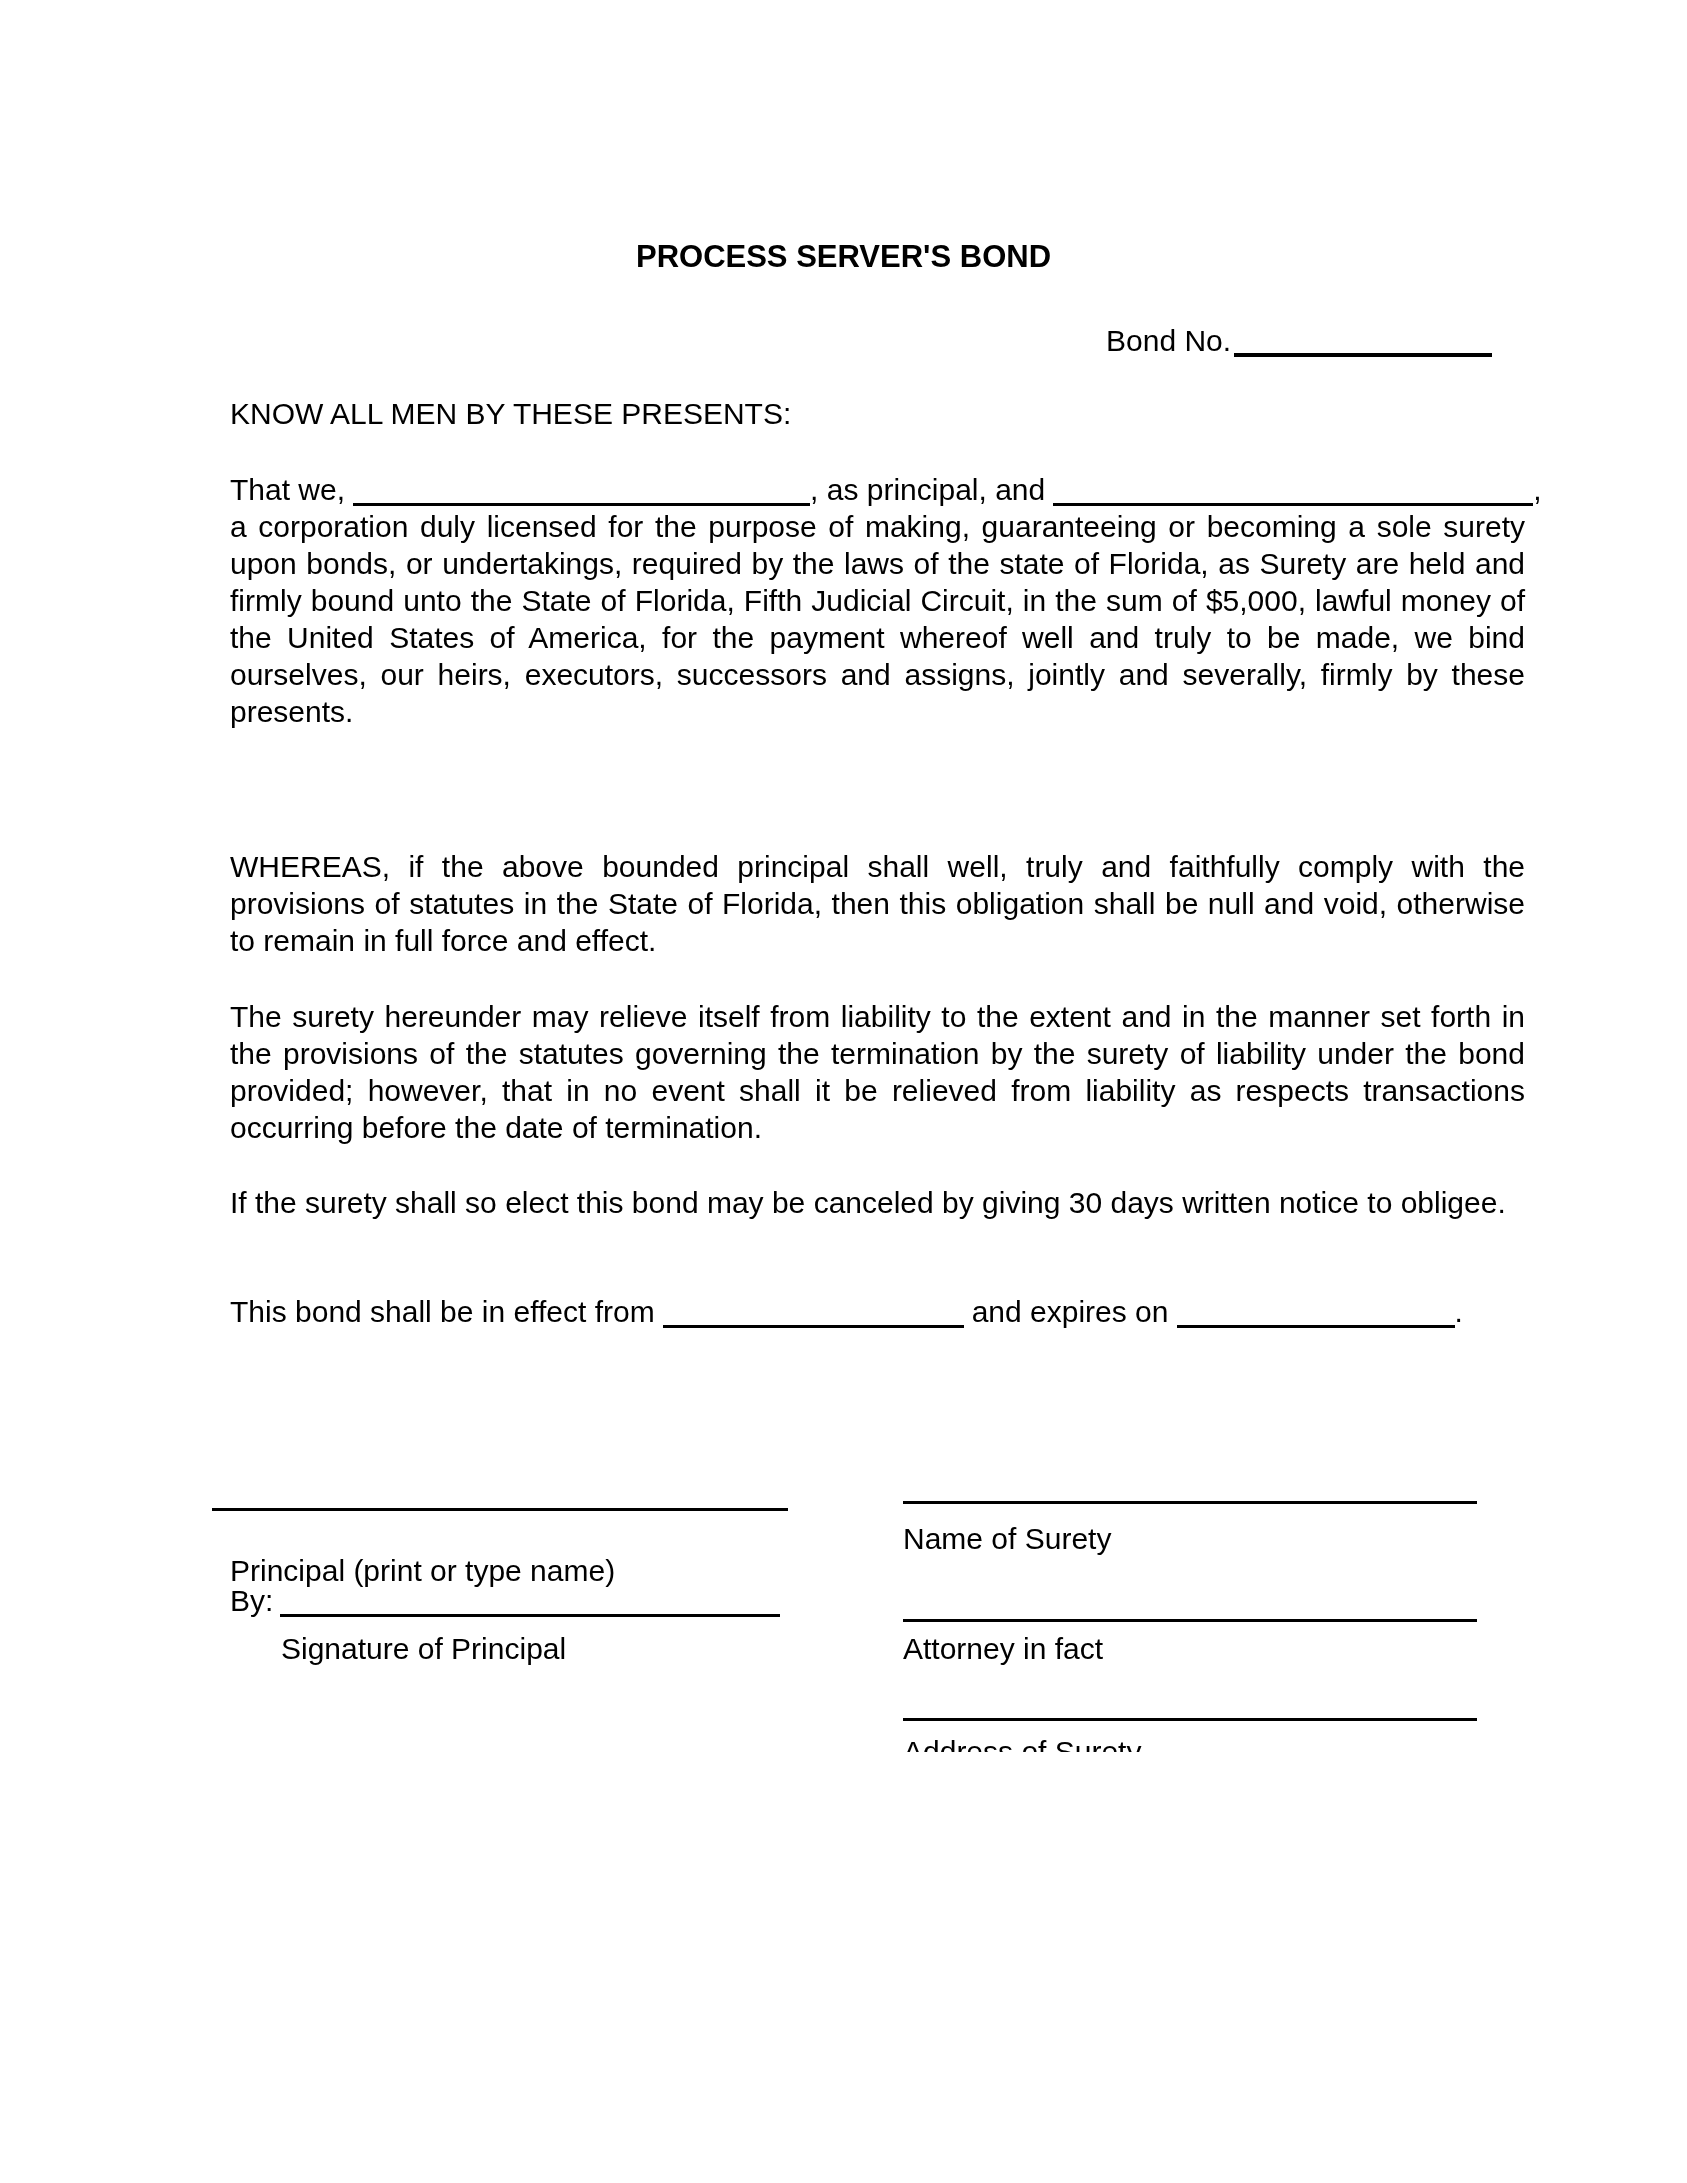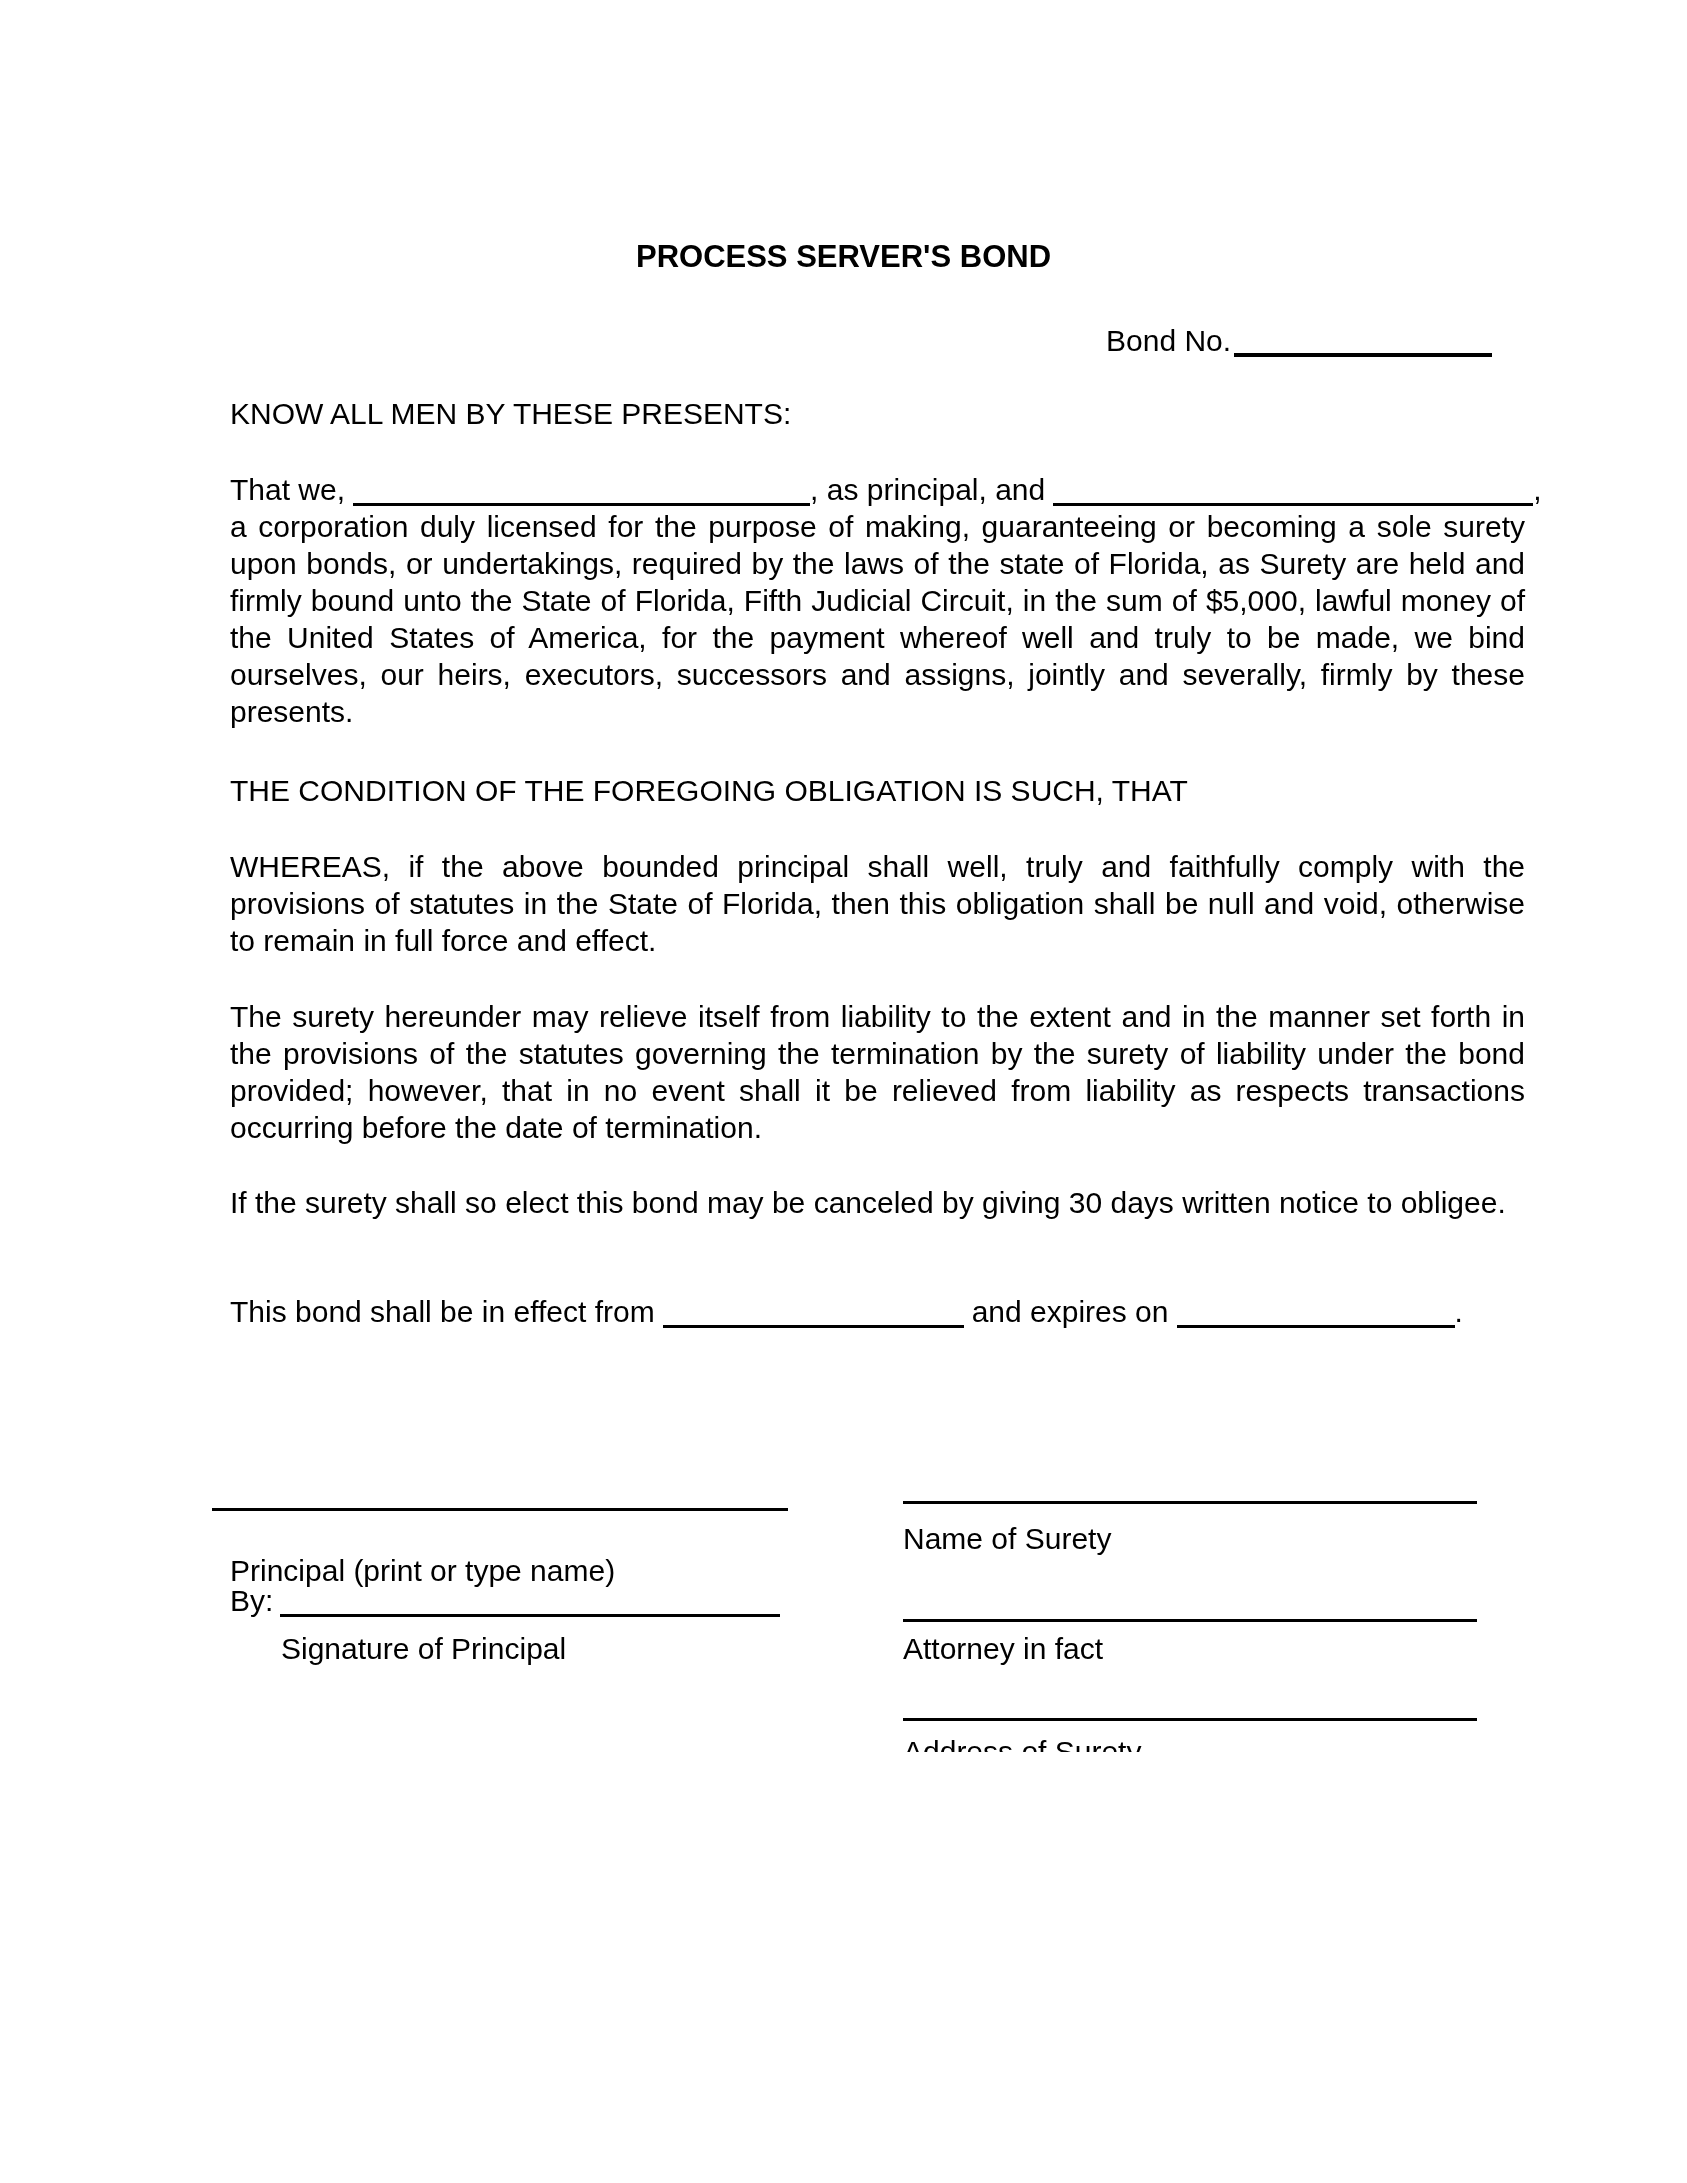--- a/index.html
+++ b/index.html
@@ -56,21 +56,20 @@
   </div>
 
   <div class="abs nowrap" style="top:471px; left:230px;">
     <span class="seg">That we,</span><span class="blank" style="width:457px; margin-left:8px;"></span><span class="seg">, as principal, and</span><span class="blank" style="width:480px; margin-left:8px;"></span><span class="seg">,</span>
   </div>
 
   <div class="abs" style="top:395px; left:230px;">KNOW ALL MEN BY THESE PRESENTS:</div>
 
   <div class="abs justify" style="top:508px;">a corporation duly licensed for the purpose of making, guaranteeing or becoming a sole surety upon bonds, or undertakings, required by the laws of the state of Florida, as Surety are held and firmly bound unto the State of Florida, Fifth Judicial Circuit, in the sum of $5,000, lawful money of the United States of America, for the payment whereof well and truly to be made, we bind ourselves, our heirs, executors, successors and assigns, jointly and severally, firmly by these presents.</div>
 
-  <div class="abs" style="top:772px; left:230px; width:1295px;">THE CONDITION OF THE FOREGOING OBLIGATION IS SUCH, THAT</div>
 
   <div class="abs justify" style="top:998px;">The surety hereunder may relieve itself from liability to the extent and in the manner set forth in the provisions of the statutes governing the termination by the surety of liability under the bond provided; however, that in no event shall it be relieved from liability as respects transactions occurring before the date of termination.</div>
 
   <div class="abs justify" style="top:848px;">WHEREAS, if the above bounded principal shall well, truly and faithfully comply with the provisions  of statutes in the State of Florida, then this obligation shall be null and void, otherwise to remain in full force and effect.</div>
 
   <div class="abs justify" style="top:1184px;">If the surety shall so elect this bond may be canceled by giving 30 days written notice to obligee.</div>
 
   <div class="abs nowrap" style="top:1293px; left:230px;">
     <span class="seg">This bond shall be in effect from</span><span class="blank" style="width:301px; margin-left:8px; margin-right:8px;"></span><span class="seg">and expires on</span><span class="blank" style="width:278px; margin-left:8px;"></span><span class="seg">.</span>
   </div>

